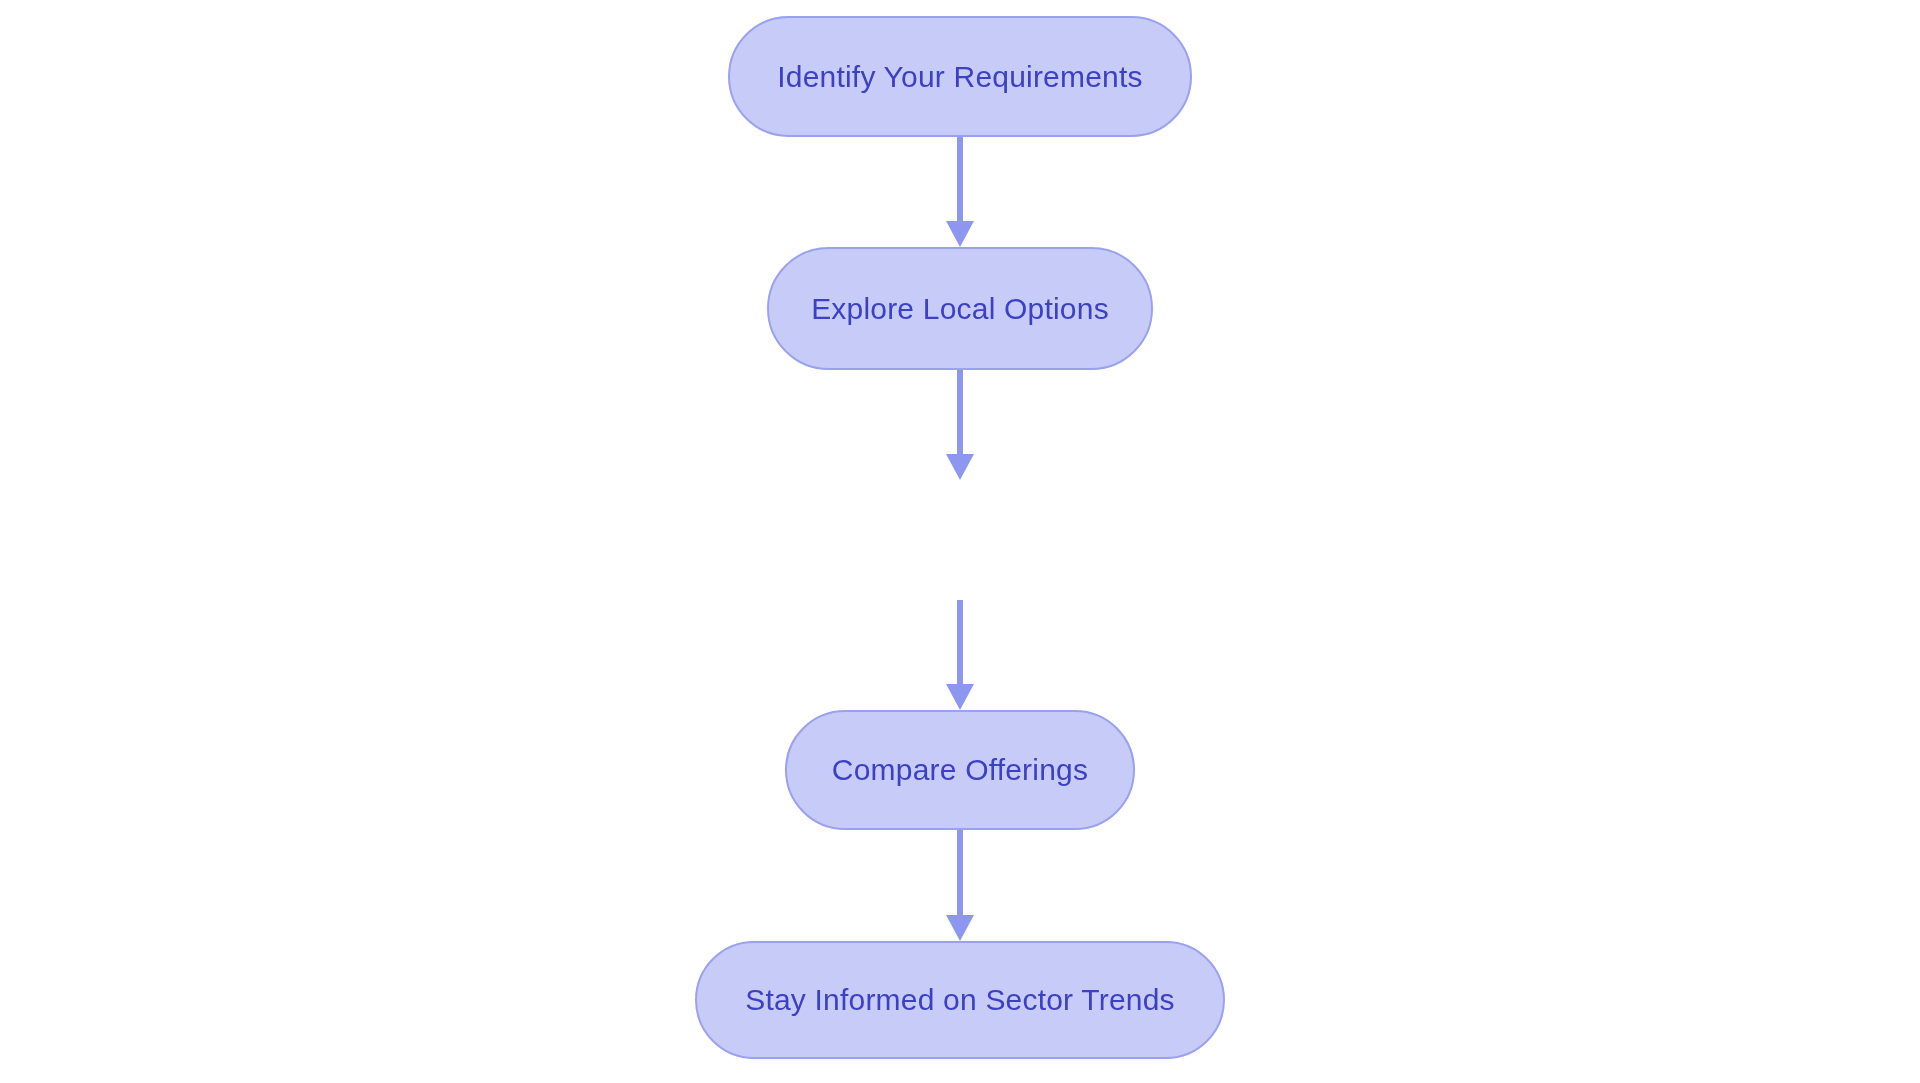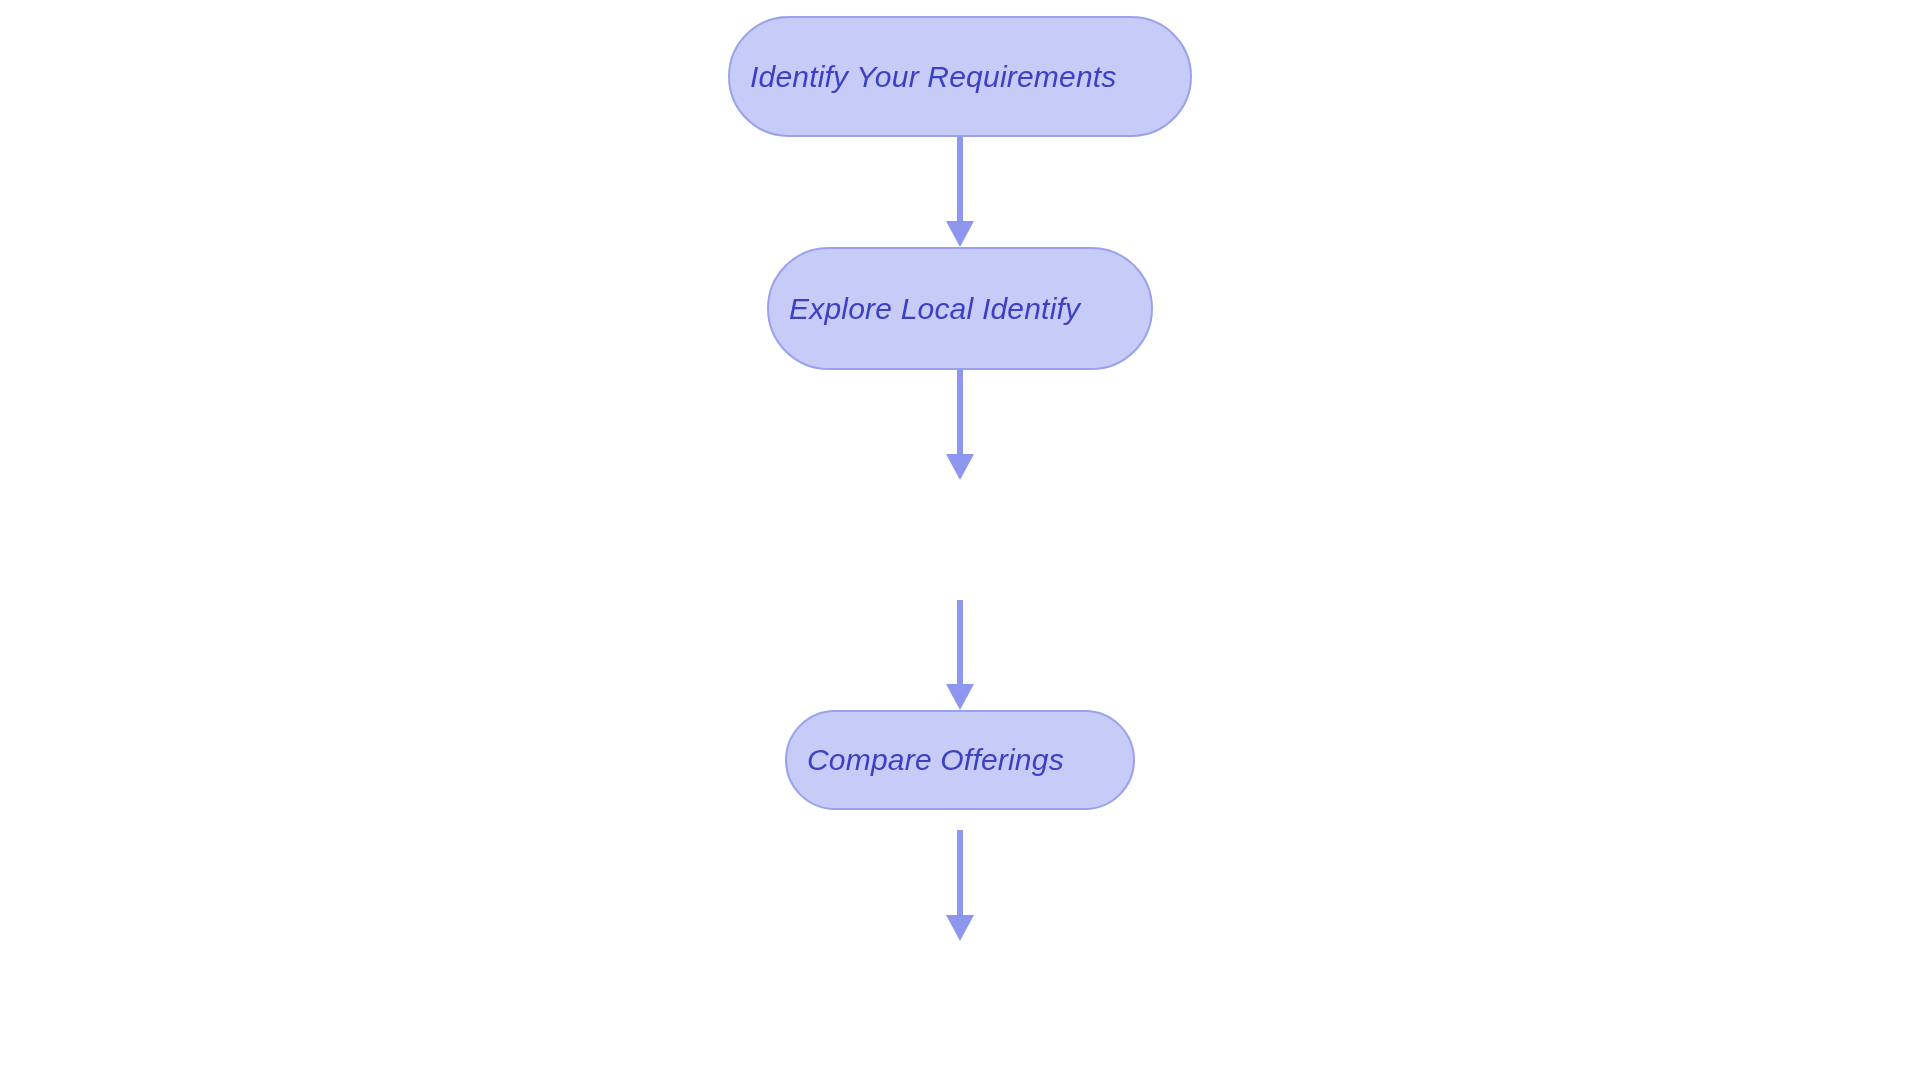--- a/index.html
+++ b/index.html
@@ -13,34 +13,34 @@
   .canvas {
     position: relative;
     width: 1920px;
     height: 1083px;
     background: var(--background, #ffffff);
   }
   .node {
     position: absolute;
     display: flex;
     align-items: center;
+    justify-content: center;
     background: var(--node-fill, #c7cbf8);
     border: 2px solid var(--node-border, #9aa1ef);
     border-radius: 62px;
     color: var(--node-text, #3b40c4);
     font-size: 30px;
     letter-spacing: 0.2px;
     text-align: center;
-    font-style: italic;
   }
   .node span { display: inline-block; padding: 0 20px; }
   .n1 { left: 728px; top: 16px;  width: 464px; height: 121px; }
   .n2 { left: 767px; top: 247px; width: 386px; height: 123px; }
   .n3 { left: 725px; top: 480px; width: 468px; height: 120px; }
-  .n4 { left: 785px; top: 710px; width: 350px; height: 100px; }
+  .n4 { left: 785px; top: 710px; width: 350px; height: 120px; }
   .n5 { left: 695px; top: 941px; width: 530px; height: 118px; }
   .arrow {
     position: absolute;
     left: 946px;
     width: 28px;
   }
   .a1 { top: 137px; height: 110px; }
   .a2 { top: 370px; height: 110px; }
   .a3 { top: 600px; height: 110px; }
   .a4 { top: 830px; height: 111px; }
@@ -71,21 +71,21 @@
   <div class="node n1">
     <span>Identify Your Requirements</span>
   </div>
 
   <div class="arrow a1">
     <div class="stem"></div>
     <div class="head"></div>
   </div>
 
   <div class="node n2">
-    <span>Explore Local Identify</span>
+    <span>Explore Local Options</span>
   </div>
 
   <div class="arrow a2">
     <div class="stem"></div>
     <div class="head"></div>
   </div>
 
 
   <div class="arrow a3">
     <div class="stem"></div>
@@ -94,14 +94,17 @@
 
   <div class="node n4">
     <span>Compare Offerings</span>
   </div>
 
   <div class="arrow a4">
     <div class="stem"></div>
     <div class="head"></div>
   </div>
 
+  <div class="node n5">
+    <span>Stay Informed on Sector Trends</span>
+  </div>
 
 </div>
 
 </body></html>

